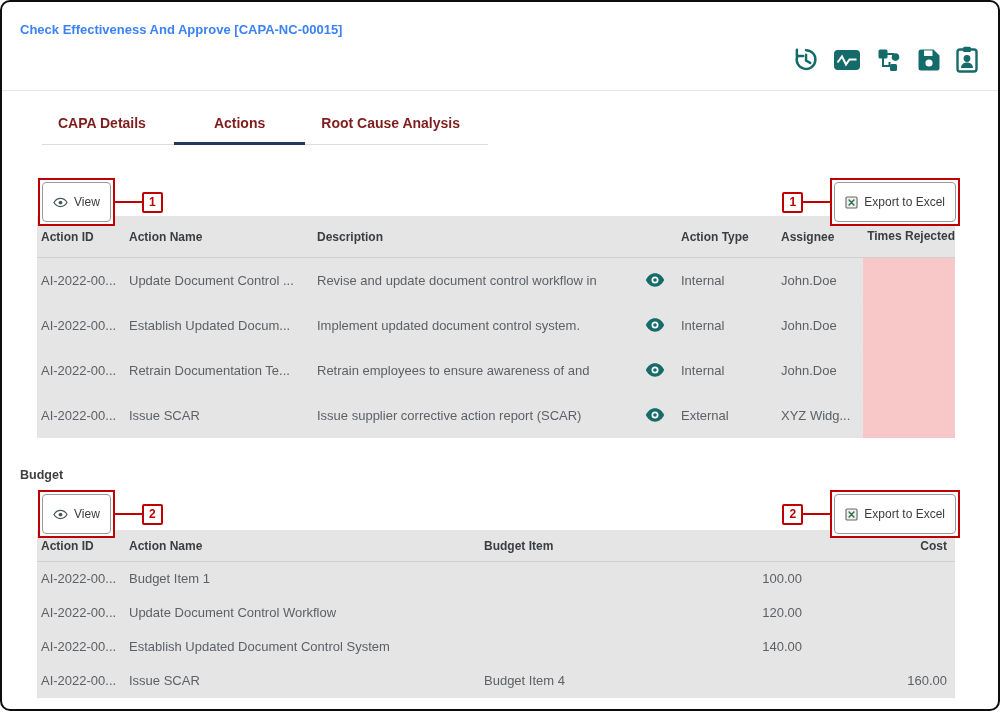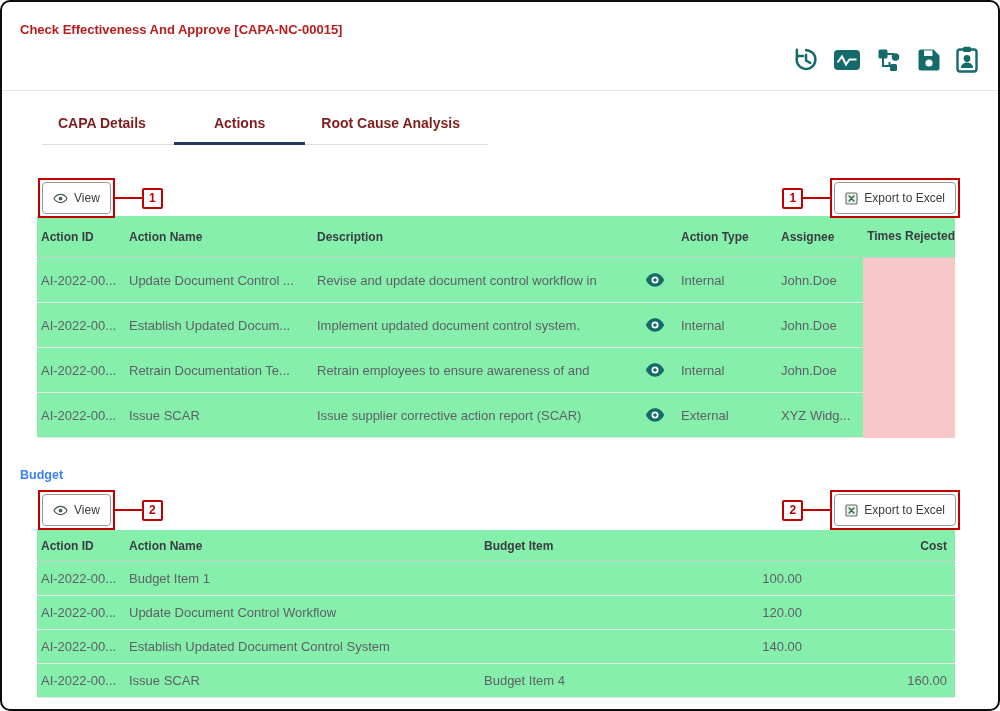--- a/index.html
+++ b/index.html
@@ -1,57 +1,57 @@
 <!DOCTYPE html>
 <html><head>
 <meta charset="utf-8">
 <style>
   * { margin:0; padding:0; box-sizing:border-box; }
   html,body { background:#fff; font-family:"Liberation Sans", sans-serif; }
   .page {
     position:relative; width:1000px; height:711px; background:#fff;
     border:2px solid #0d0d0d; border-radius:10px; overflow:hidden;
   }
-  .title { position:absolute; left:18px; top:20px; font-size:13px; font-weight:bold; color:#b91c1c; }
+  .title { position:absolute; left:18px; top:20px; font-size:13px; font-weight:bold; color:#3b82f6; }
   .icon-bar { position:absolute; top:44px; right:20px; display:flex; gap:15px; align-items:center; }
   .hicon { display:inline-flex; align-items:center; justify-content:center; cursor:pointer; }
   .hdr-divider { position:absolute; left:0; right:0; top:88px; height:1px; background:#e7e7e7; }
 
   .tabs { position:absolute; left:40px; top:103px; display:flex; }
   .tab { font-size:14px; font-weight:bold; color:#7f1d1d; padding:10px 28px 13px 16px;
          border-bottom:1px solid #ddd; cursor:pointer; white-space:nowrap; }
   .tab.active { padding:10px 40px 11px 40px; border-bottom:3px solid #1e3a5f; }
 
   .anno { position:absolute; display:flex; align-items:center; z-index:5; }
   .red-wrap { border:2px solid #c00000; padding:2px; background:#fff; display:inline-flex; }
   .anno-line { width:27px; height:2px; background:#c00000; }
   .anno-box { width:21px; height:21px; border:2px solid #c00000; border-radius:2px; background:#fff;
               color:#c00000; font-weight:bold; font-size:12px; display:flex;
               align-items:center; justify-content:center; }
   .btn { display:inline-flex; align-items:center; gap:6px; border:1px solid #9a9a9a; border-radius:4px;
-         background:#fff; padding:0 10px; height:32px; font-size:12px; color:#3c3c3c;
+         background:#fff; padding:0 10px; height:40px; font-size:12px; color:#3c3c3c;
          font-family:"Liberation Sans", sans-serif; cursor:pointer; white-space:nowrap; }
 
-  .table { position:absolute; left:35px; width:918px; background:#86efac; }
+  .table { position:absolute; left:35px; width:918px; background:#e5e5e5; }
   .t1-row { display:grid; grid-template-columns:88px 188px 320px 44px 100px 86px 92px;
             align-items:center; height:45px; border-bottom:1px solid #e4e4e4; }
   .t1-row.thead { height:42px; border-bottom:1px solid #cfcfcf; }
   .t2-row { display:grid; grid-template-columns:88px 355px 330px 145px;
             align-items:center; height:34px; border-bottom:1px solid #e4e4e4; }
   .t2-row.thead { height:32px; border-bottom:1px solid #cfcfcf; }
   .th { font-size:12px; font-weight:bold; color:#3a3d42; padding-left:4px; white-space:nowrap; }
   .th-center { text-align:right; padding:0; line-height:1.3; white-space:normal; }
   .th-right { text-align:right; padding-right:8px; }
   .td { font-size:13px; color:#5d6166; padding-left:4px; white-space:nowrap; overflow:hidden; }
   .td-center { text-align:center; padding:0; }
   .td-right { text-align:right; padding-right:8px; padding-left:0; }
   .eye-cell { display:flex; align-items:center; justify-content:center; cursor:pointer; }
   .pink-block { position:absolute; top:42px; right:0; width:92px; height:180px;
                 background:#f8c7c7; z-index:2; }
-  .budget-heading { position:absolute; left:18px; top:466px; font-size:12.5px; font-weight:bold; color:#3b82f6; }
+  .budget-heading { position:absolute; left:18px; top:466px; font-size:12.5px; font-weight:bold; color:#404040; }
 </style>
 </head>
 <body>
 
 <div class="page">
 
   <div class="title">Check Effectiveness And Approve [CAPA-NC-00015]</div>
 
   <div class="icon-bar">
     <span class="hicon">

